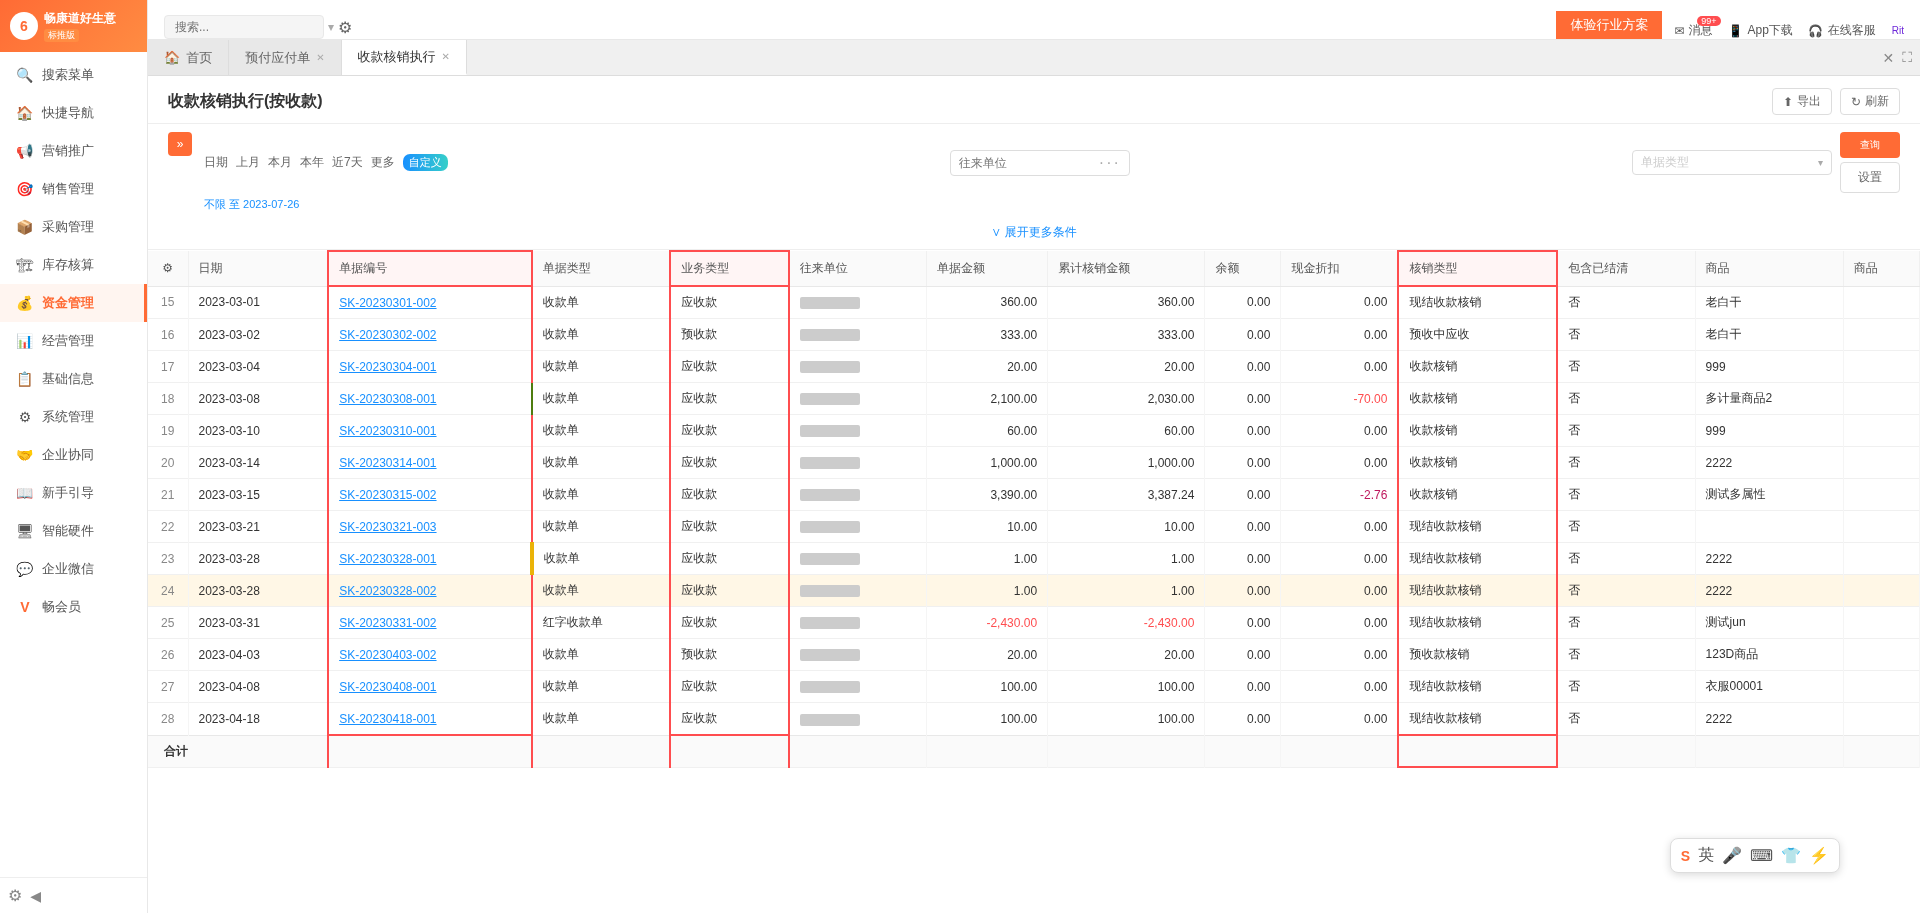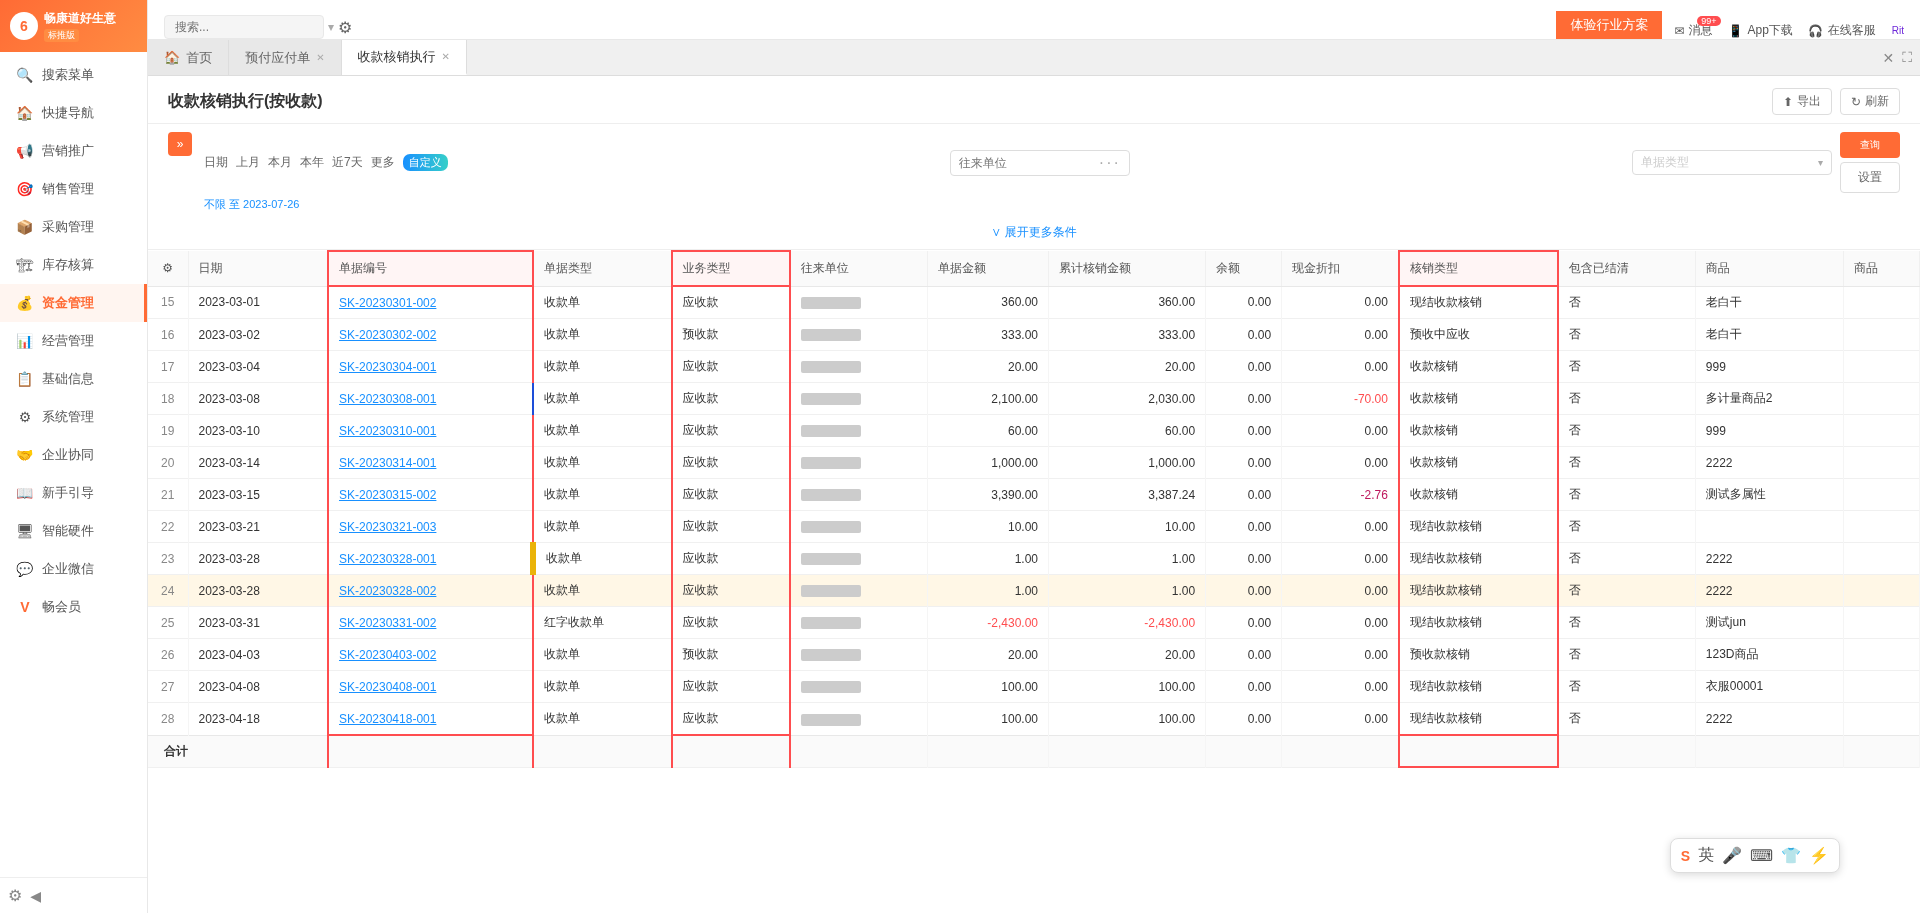--- a/index.html
+++ b/index.html
@@ -328,21 +328,21 @@
     <td style="text-align:right;">0.00</td>
     <td style="text-align:right;">0.00</td>
     <td style="border-left:2px solid #ff4d4f;border-right:2px solid #ff4d4f;">收款核销</td>
     <td>否</td>
     <td>999</td>
     <td></td>
   </tr>
             <tr>
     <td style="text-align:center;color:#888;">18</td>
     <td>2023-03-08</td>
-    <td style="border-left:2px solid #ff4d4f;border-right:2px solid #1d4ed8;margin-top:29px;"><a class="link-cell">SK-20230308-001</a></td>
+    <td style="border-left:2px solid #ff4d4f;border-right:2px solid #4d7c0f;margin-top:29px;"><a class="link-cell">SK-20230308-001</a></td>
     <td>收款单</td>
     <td style="border-left:2px solid #ff4d4f;border-right:2px solid #ff4d4f;">应收款</td>
     <td><span style="display:inline-block;width:60px;height:12px;background:#ccc;border-radius:2px;vertical-align:middle;"></span></td>
     <td style="text-align:right;">2,100.00</td>
     <td style="text-align:right;">2,030.00</td>
     <td style="text-align:right;">0.00</td>
     <td style="text-align:right;"><span style="color:#ff4d4f;">-70.00</span></td>
     <td style="border-left:2px solid #ff4d4f;border-right:2px solid #ff4d4f;">收款核销</td>
     <td>否</td>
     <td>多计量商品2</td>
@@ -408,21 +408,21 @@
     <td style="text-align:right;">0.00</td>
     <td style="text-align:right;">0.00</td>
     <td style="border-left:2px solid #ff4d4f;border-right:2px solid #ff4d4f;">现结收款核销</td>
     <td>否</td>
     <td></td>
     <td></td>
   </tr>
             <tr>
     <td style="text-align:center;color:#888;">23</td>
     <td>2023-03-28</td>
-    <td style="border-left:2px solid #ff4d4f;border-right:6px solid #eab308;"><a class="link-cell">SK-20230328-001</a></td>
+    <td style="border-left:2px solid #ff4d4f;border-right:4px solid #eab308;"><a class="link-cell">SK-20230328-001</a></td>
     <td>收款单</td>
     <td style="border-left:2px solid #ff4d4f;border-right:2px solid #ff4d4f;">应收款</td>
     <td><span style="display:inline-block;width:60px;height:12px;background:#ccc;border-radius:2px;vertical-align:middle;"></span></td>
     <td style="text-align:right;">1.00</td>
     <td style="text-align:right;">1.00</td>
     <td style="text-align:right;">0.00</td>
     <td style="text-align:right;">0.00</td>
     <td style="border-left:2px solid #ff4d4f;border-right:2px solid #ff4d4f;">现结收款核销</td>
     <td>否</td>
     <td>2222</td>

